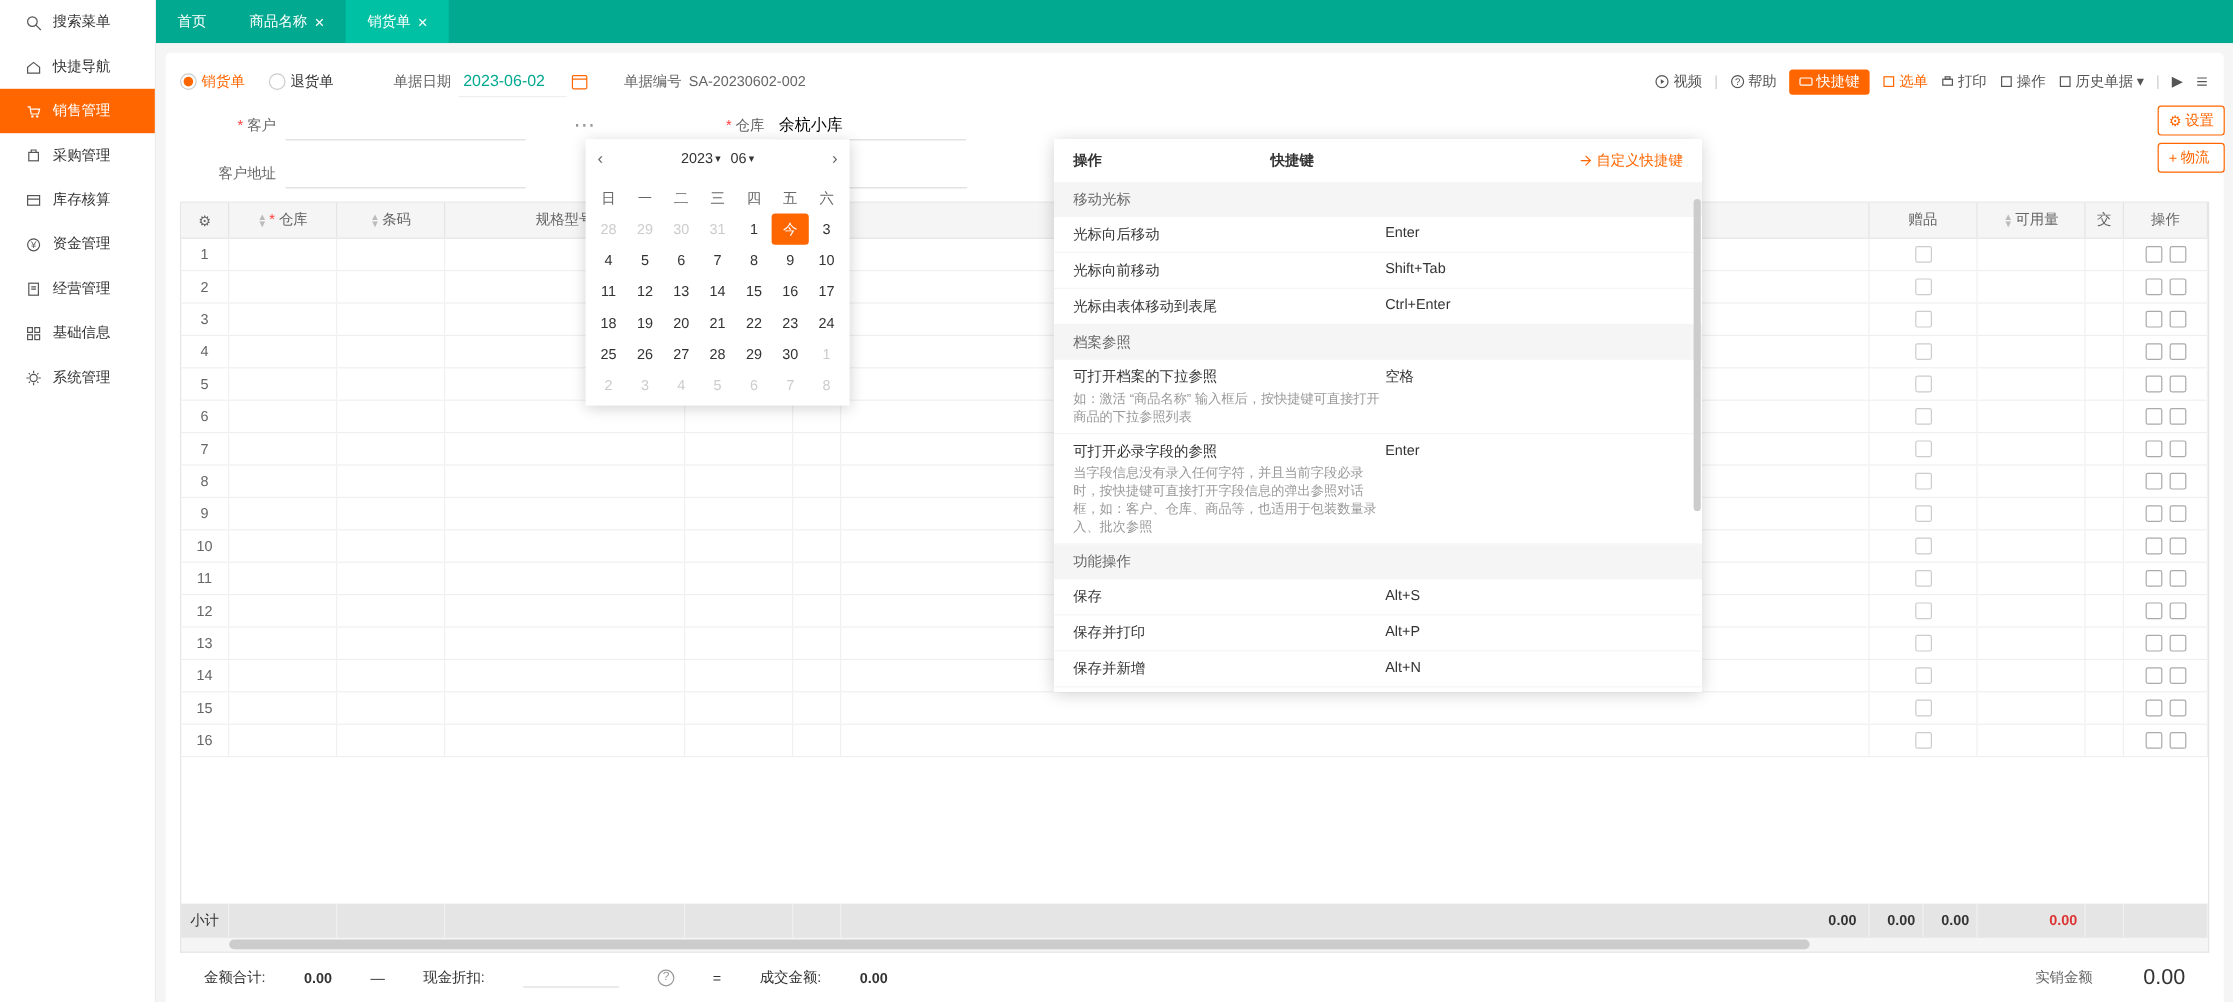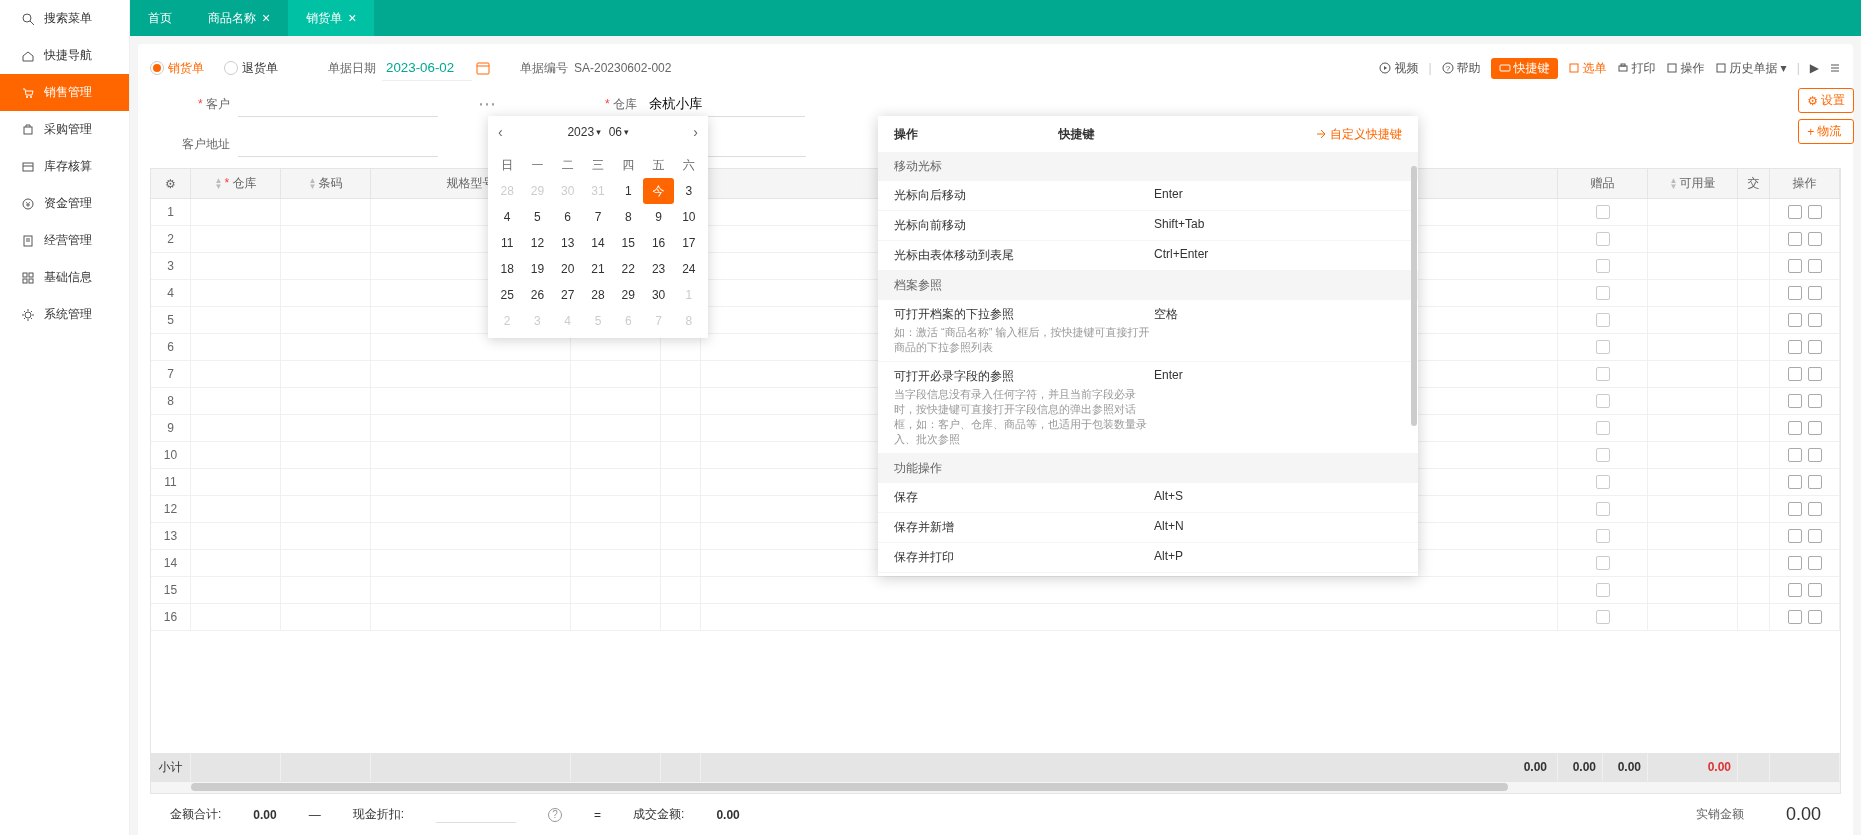--- a/index.html
+++ b/index.html
@@ -793,29 +793,29 @@
               </div>
               <div class="sp-section">功能操作</div>
               <div class="sp-row">
                 <div class="op">
                   <div>保存</div>
                 </div>
                 <div>Alt+S</div>
               </div>
               <div class="sp-row">
                 <div class="op">
-                  <div>保存并新增</div>
-                </div>
-                <div>Alt+N</div>
+                  <div>保存并打印</div>
+                </div>
+                <div>Alt+P</div>
               </div>
               <div class="sp-row">
                 <div class="op">
-                  <div>保存并打印</div>
-                </div>
-                <div>Alt+P</div>
+                  <div>保存并新增</div>
+                </div>
+                <div>Alt+N</div>
               </div>
               <div class="sp-row"></div>
             </div>
           <div class="sp-scrollbar">
               <div class="thumb"></div>
             </div>
         </div>
 
       </div>
     </div>

